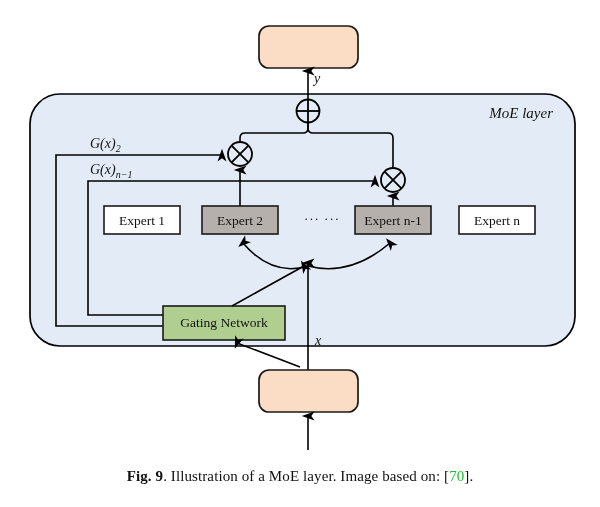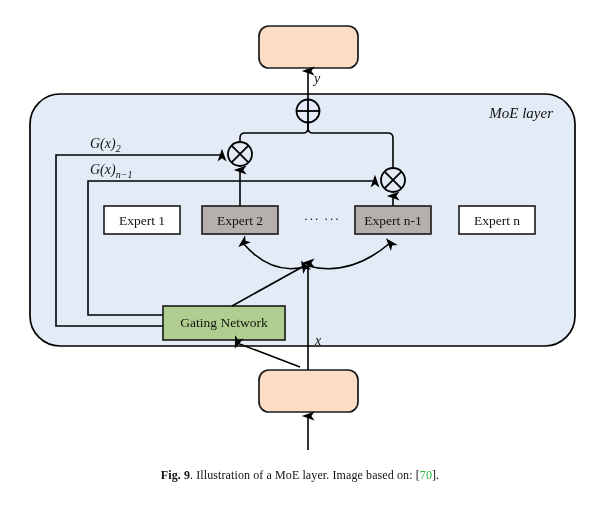--- a/index.html
+++ b/index.html
@@ -67,21 +67,21 @@
     fill: none;
     stroke-width: 1.6;
   }
   .caption {
     position: absolute;
     left: 0;
     top: 468px;
     width: 600px;
     text-align: center;
     font-family: "Liberation Serif", "DejaVu Serif", serif;
-    font-size: 12px;
+    font-size: 15px;
     color: #111111;
     letter-spacing: 0.1px;
   }
   .caption b {
     font-weight: bold;
   }
   .cite-green {
     color: #22bb33;
   }
 </style>

